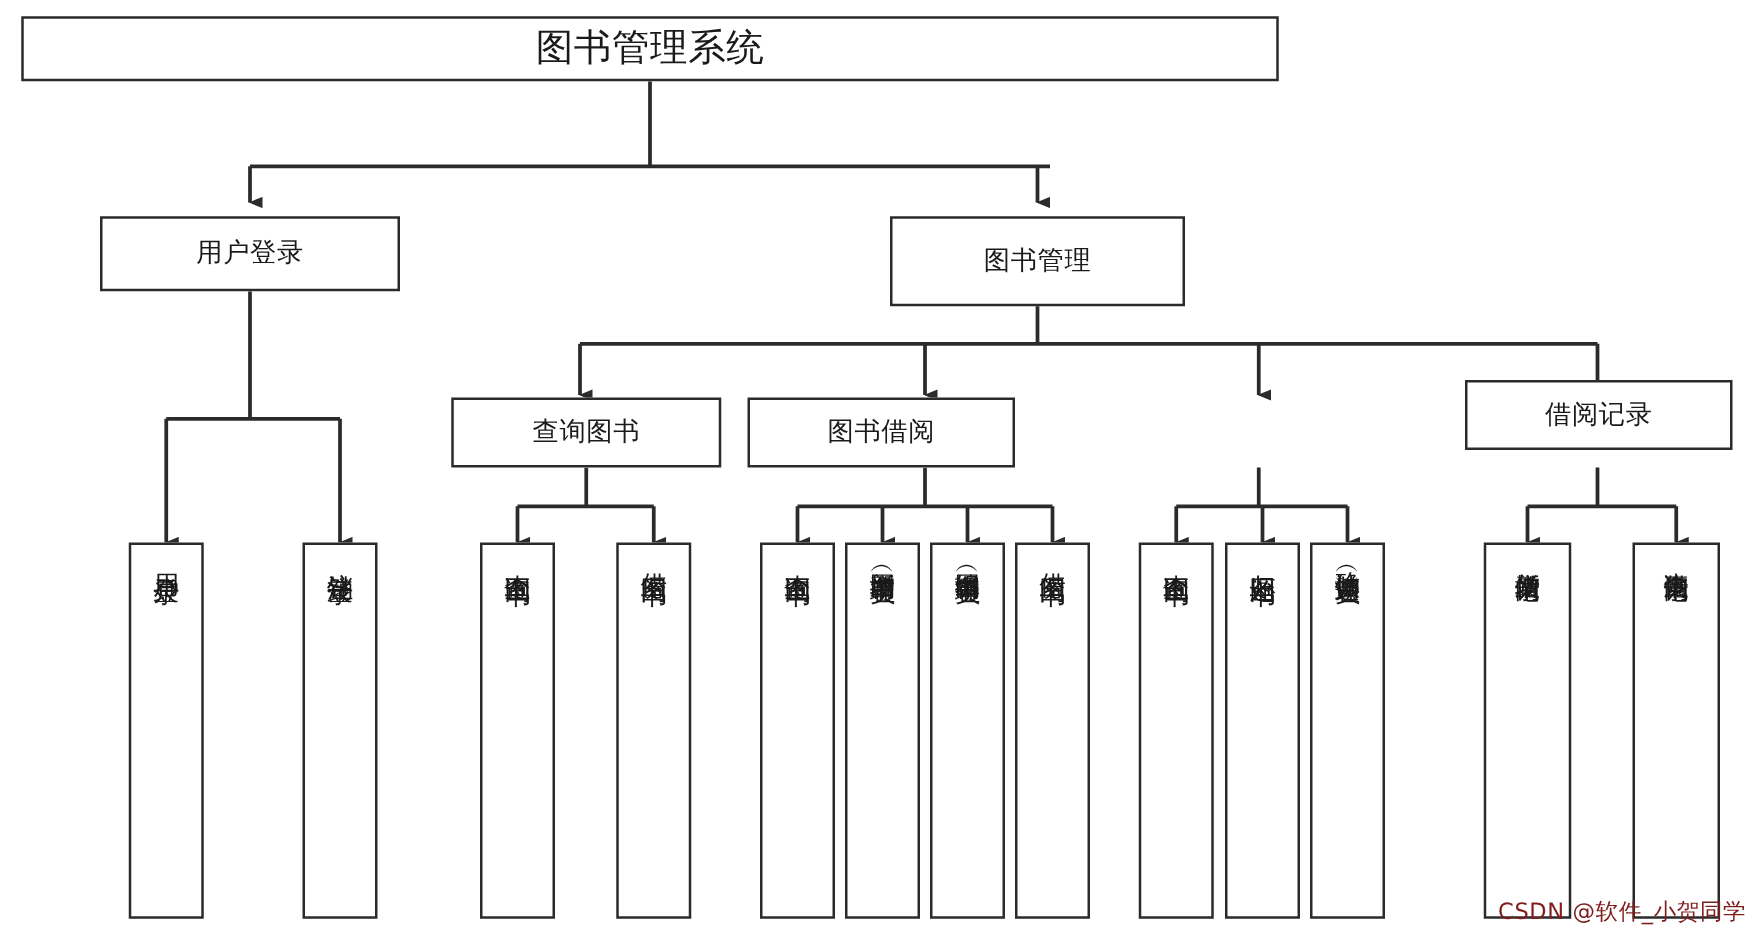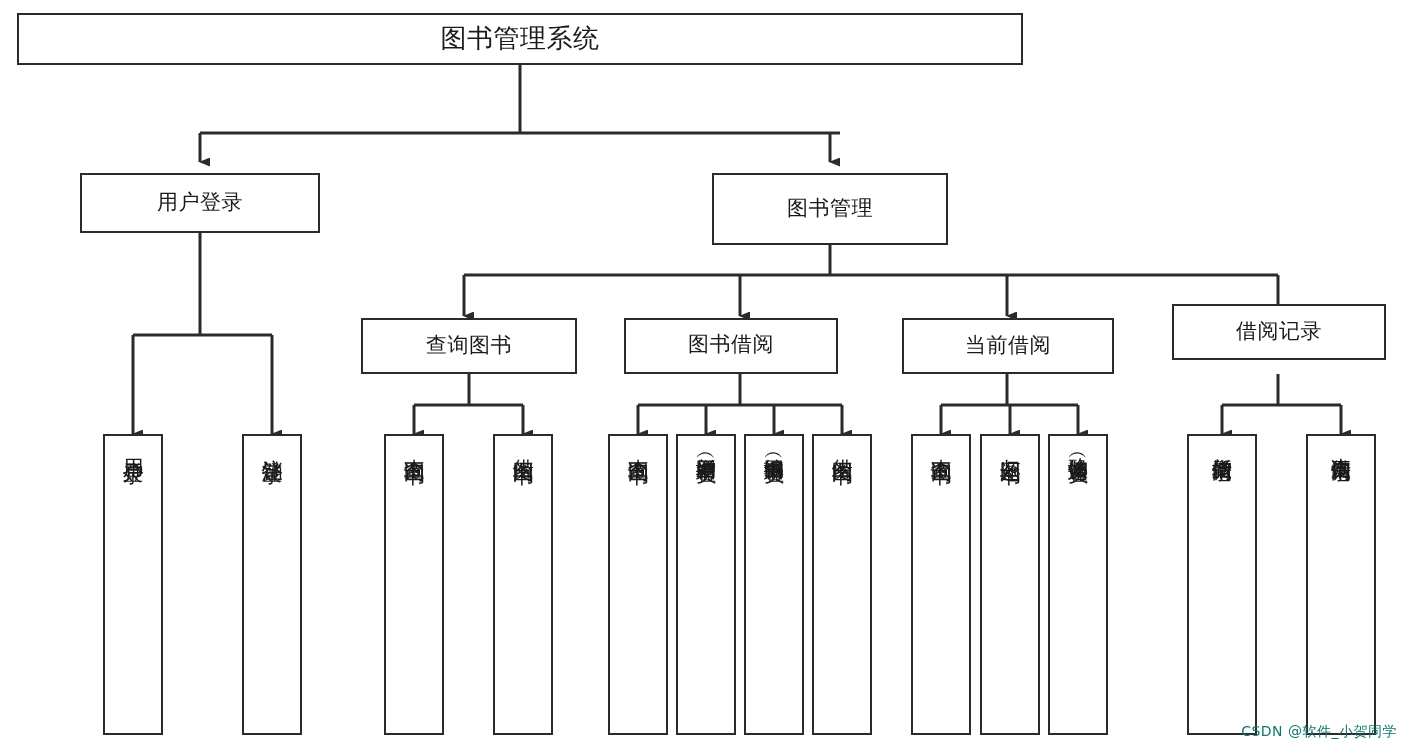--- a/index.html
+++ b/index.html
@@ -36,41 +36,41 @@
     overflow: hidden;
   }
   .node .label {
     color: #1a1a1a;
     font-size: 21px;
     line-height: 1.12;
     letter-spacing: 0.5px;
     white-space: nowrap;
     text-align: center;
   }
-  .node.root .label { font-size: 26px; }
+  .node.root .label { font-size: 30px; }
   .node.vert {
     align-items: flex-start;
     justify-content: center;
     padding-top: 6px;
   }
   .node.vert .label {
     writing-mode: vertical-rl;
     text-orientation: upright;
     font-size: 21px;
     line-height: 1.06;
     letter-spacing: 2px;
     white-space: nowrap;
   }
   .node.vert.tall .label { font-size: 20px; letter-spacing: 1px; }
   #watermark {
     position: absolute;
     right: 8px;
     bottom: 6px;
-    color: #0f766e;
-    font-size: 14px;
+    color: #7f1d1d;
+    font-size: 18px;
     letter-spacing: 0.5px;
     white-space: nowrap;
     pointer-events: none;
   }
 </style>
 </head>
 <body>
 
 <div id="diagram-root">
 
@@ -131,25 +131,22 @@
   <div class="node" style="left:80px; top:173px; width:240px; height:60px;">
     <span class="label">用户登录</span>
   </div>
   <div class="node" style="left:712px; top:173px; width:236px; height:72px;">
     <span class="label">图书管理</span>
   </div>
 
   <div class="node" style="left:361px; top:318px; width:216px; height:56px;">
     <span class="label">查询图书</span>
   </div>
-  <div class="node" style="left:624px; top:318px; width:214px; height:56px;font-family:Liberation Mono, monospace;">
+  <div class="node" style="left:598px; top:318px; width:214px; height:56px;">
     <span class="label">图书借阅</span>
-  </div>
-  <div class="node" style="left:902px; top:318px; width:212px; height:56px;">
-    <span class="label">当前借阅</span>
   </div>
   <div class="node" style="left:1172px; top:304px; width:214px; height:56px;">
     <span class="label">借阅记录</span>
   </div>
 
   <div class="node vert" style="left:103px; top:434px; width:60px; height:301px;">
     <span class="label">用户登录</span>
   </div>
   <div class="node vert" style="left:242px; top:434px; width:60px; height:301px;">
     <span class="label">注销登录</span>

